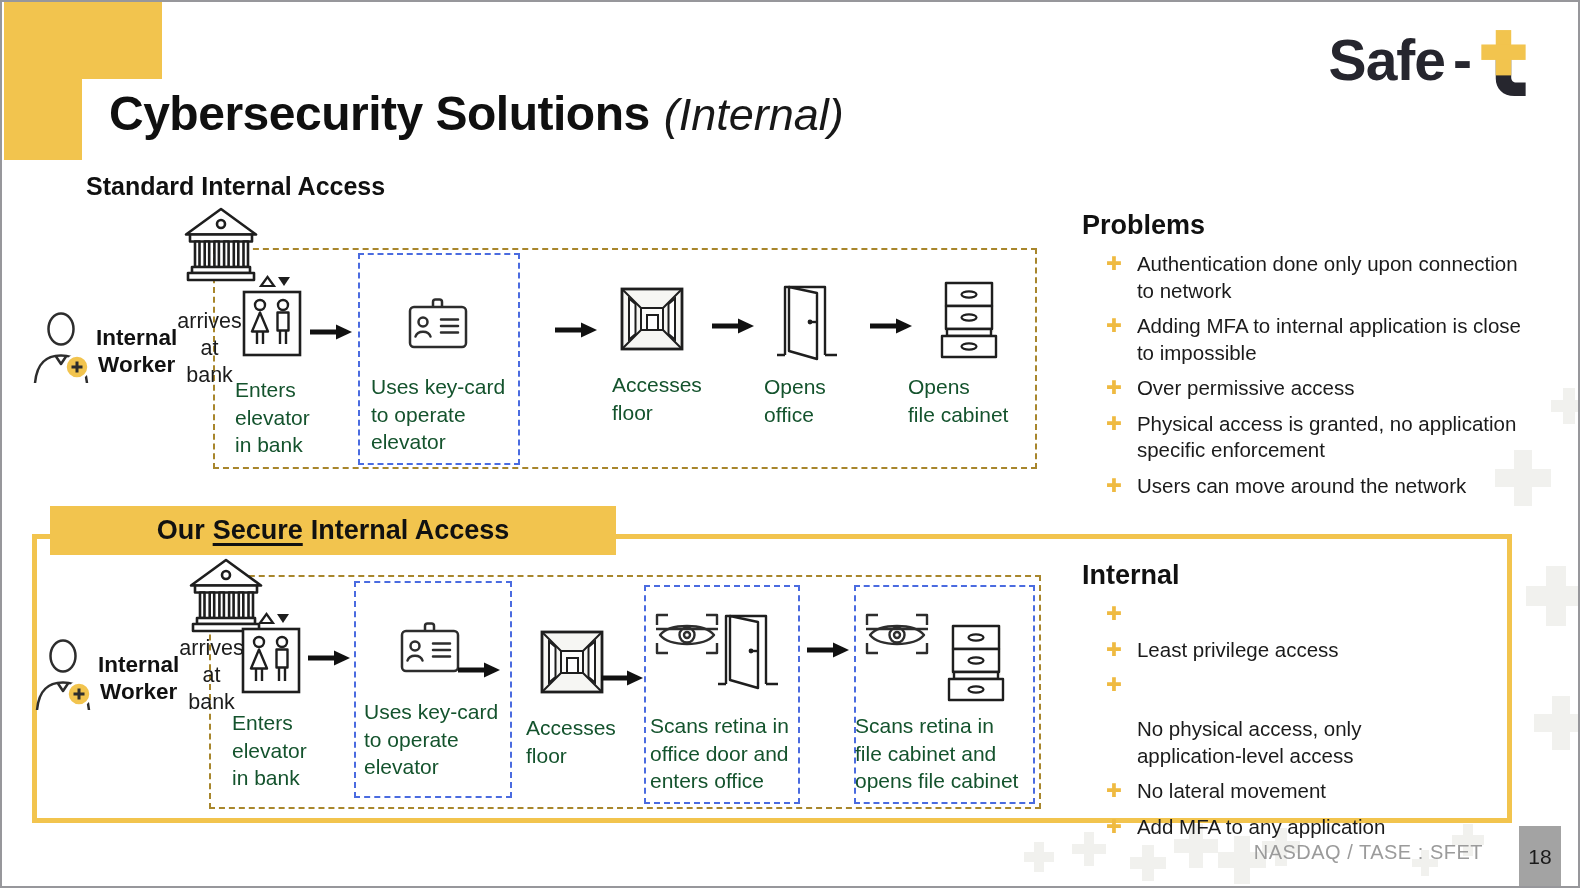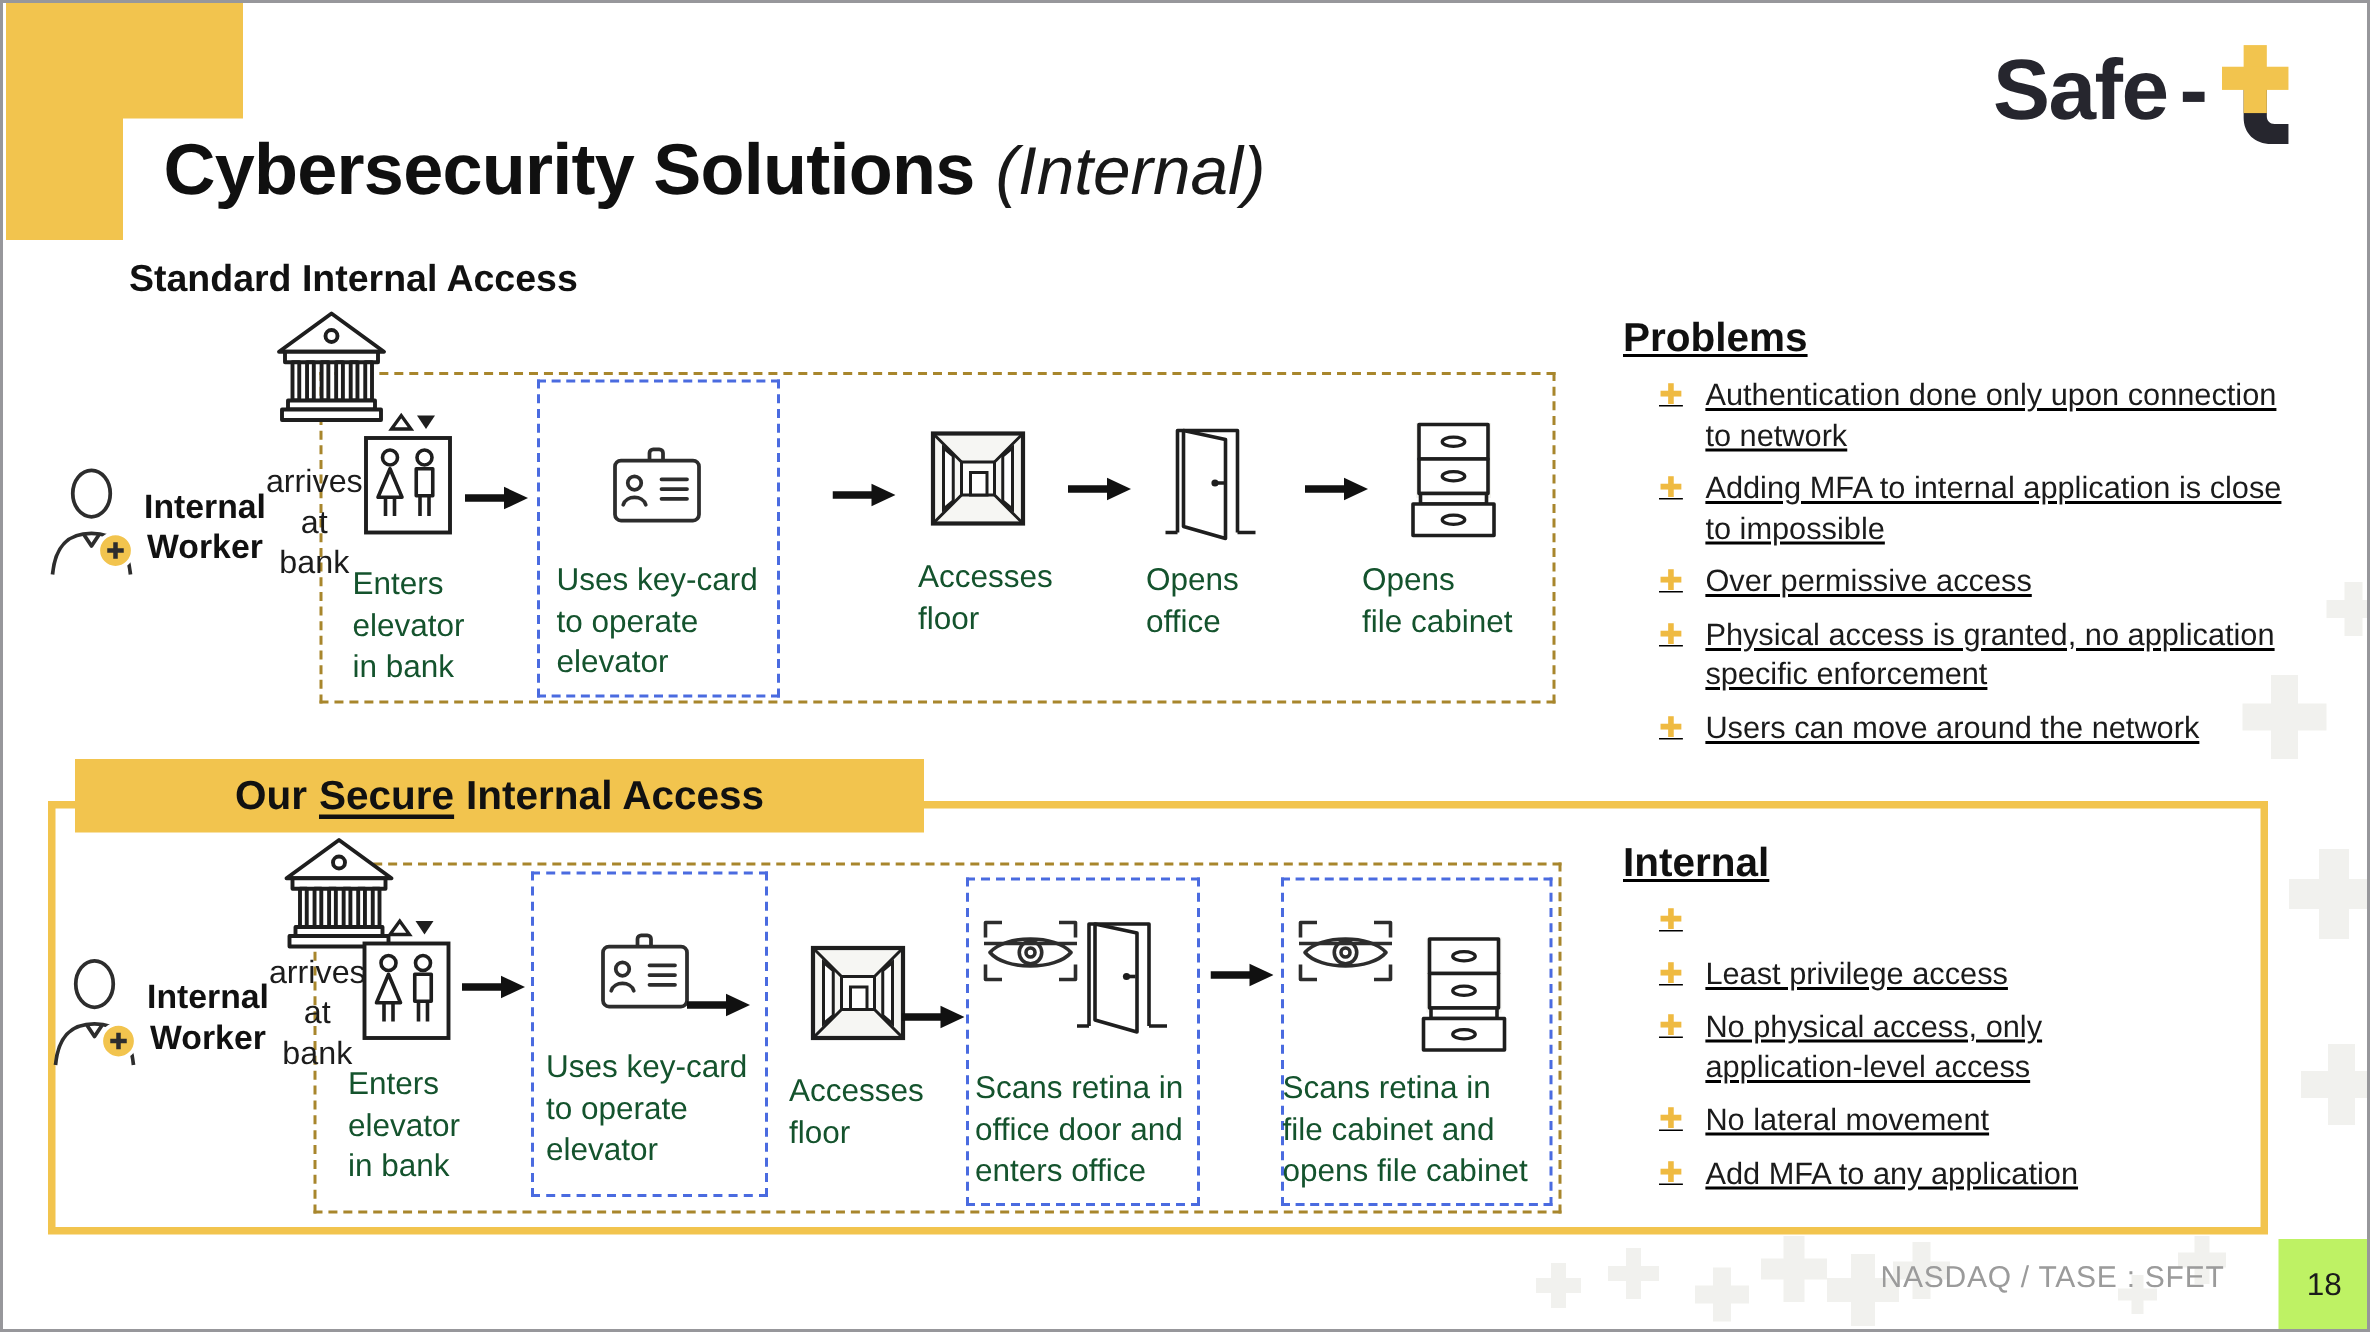--- a/index.html
+++ b/index.html
@@ -25,33 +25,33 @@
   .sec-heading{position:absolute;font-size:25px;font-weight:700;color:#111;}
   .dash-gold{position:absolute;border:2.5px dashed #A8862C;box-sizing:border-box;}
   .dash-blue{position:absolute;border:2.5px dashed #4A6BE0;box-sizing:border-box;background:transparent;}
   .icon{position:absolute;}
   .step-label{position:absolute;font-size:21px;line-height:27.5px;color:#14532d;white-space:pre-line;}
   .worker{position:absolute;display:flex;flex-direction:row;align-items:center;text-align:center;}
   .worker-name{font-size:22.5px;font-weight:700;color:#111;margin-top:4px;line-height:27px;}
   .worker-caption{font-size:21.5px;color:#1c1c1c;line-height:27px;}
   .arrow{position:absolute;}
   
-  .panel{position:absolute;text-decoration:underline;}
+  .panel{position:absolute;}
   .panel-heading{font-size:27px;font-weight:700;color:#111;margin:0 0 10px 0;}
   .panel ul{list-style:none;margin:0;padding:0 0 0 24px;}
   .panel li{display:flex;gap:15px;margin-bottom:9px;font-size:20.5px;line-height:26.5px;color:#1b1b1b;}
   .plus-bullet{color:#EFBA41;font-size:19px;line-height:26.5px;flex:0 0 auto;}
   
   .sec-border{position:absolute;left:30px;top:532px;width:1480px;height:289px;border:5px solid #F2C44E;box-sizing:border-box;}
   .sec-banner{position:absolute;left:48px;top:504px;width:566px;height:49px;background:#F2C44E;
     display:flex;align-items:center;justify-content:center;gap:8px;font-size:27px;font-weight:700;color:#111;z-index:3;}
   .sec-banner .u{text-decoration:underline;text-decoration-thickness:3px;text-underline-offset:4px;}
   
   .ticker{position:absolute;right:95px;top:839px;font-size:20px;color:#9b9b9b;letter-spacing:0.5px;}
-  .page-box{position:absolute;left:1517px;top:824px;width:61px;height:62px;background:#bef264;
+  .page-box{position:absolute;left:1517px;top:824px;width:42px;height:62px;background:#a3a3a3;
     display:flex;align-items:center;justify-content:center;font-size:21px;color:#1b1b1b;}
   svg{display:block;}
 </style>
 </head>
 <body>
 
 <div class="slide">
 
   <div class="corner-a"></div>
   <div class="corner-b"></div>
@@ -448,21 +448,21 @@
     <ul>
       <li>
           <span class="plus-bullet">✚</span>
         </li>
       <li>
           <span class="plus-bullet">✚</span>
           <span style="max-width:300px;">Least privilege access</span>
         </li>
       <li>
           <span class="plus-bullet">✚</span>
-          <span style="max-width:300px;">No physical access, only application-level access</span>
+          <span style="max-width:300px;margin-top:44px;">No physical access, only application-level access</span>
         </li>
       <li>
           <span class="plus-bullet">✚</span>
           <span style="max-width:300px;">No lateral movement</span>
         </li>
       <li>
           <span class="plus-bullet">✚</span>
           <span style="max-width:300px;">Add MFA to any application</span>
         </li>
     </ul>

